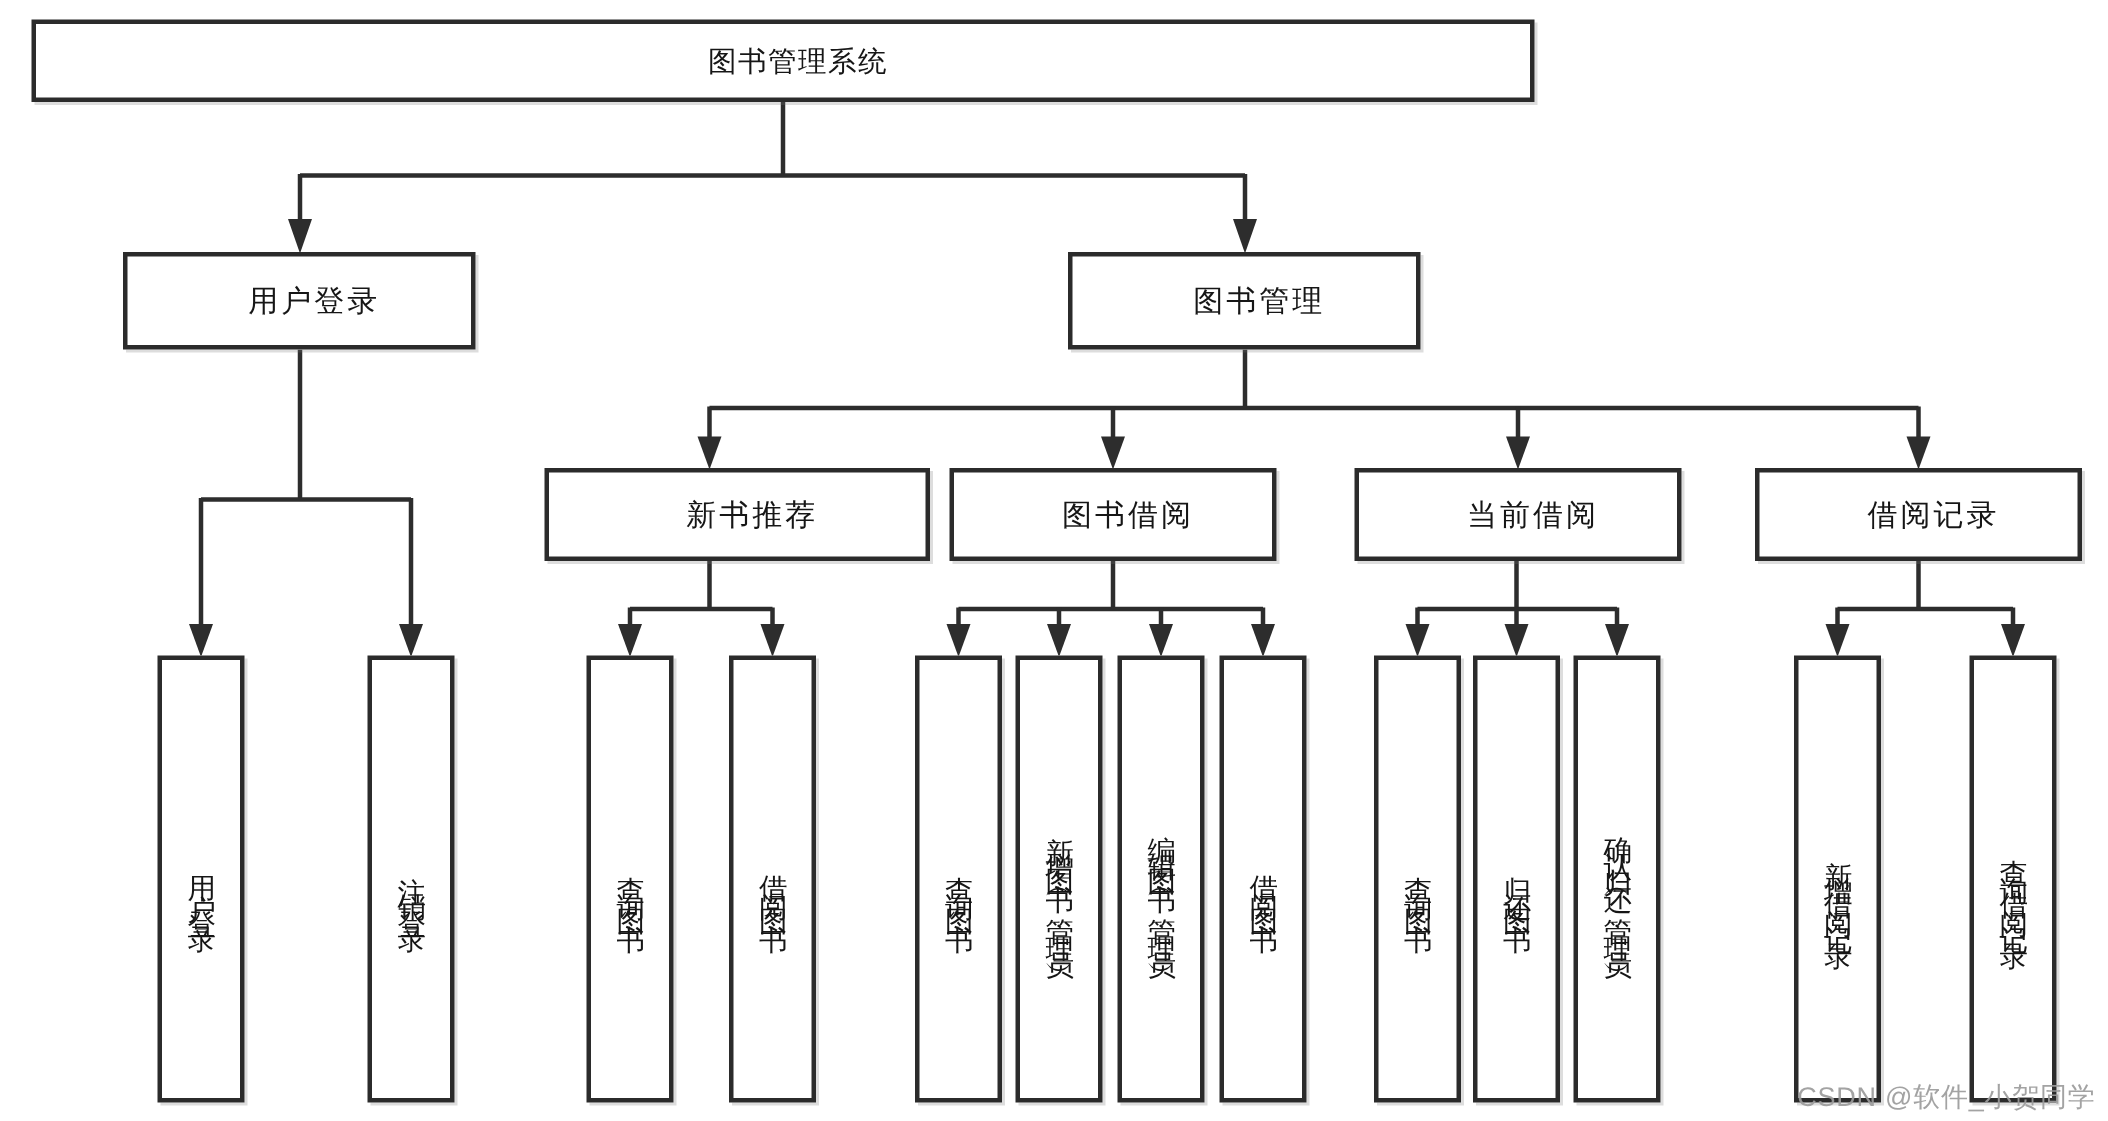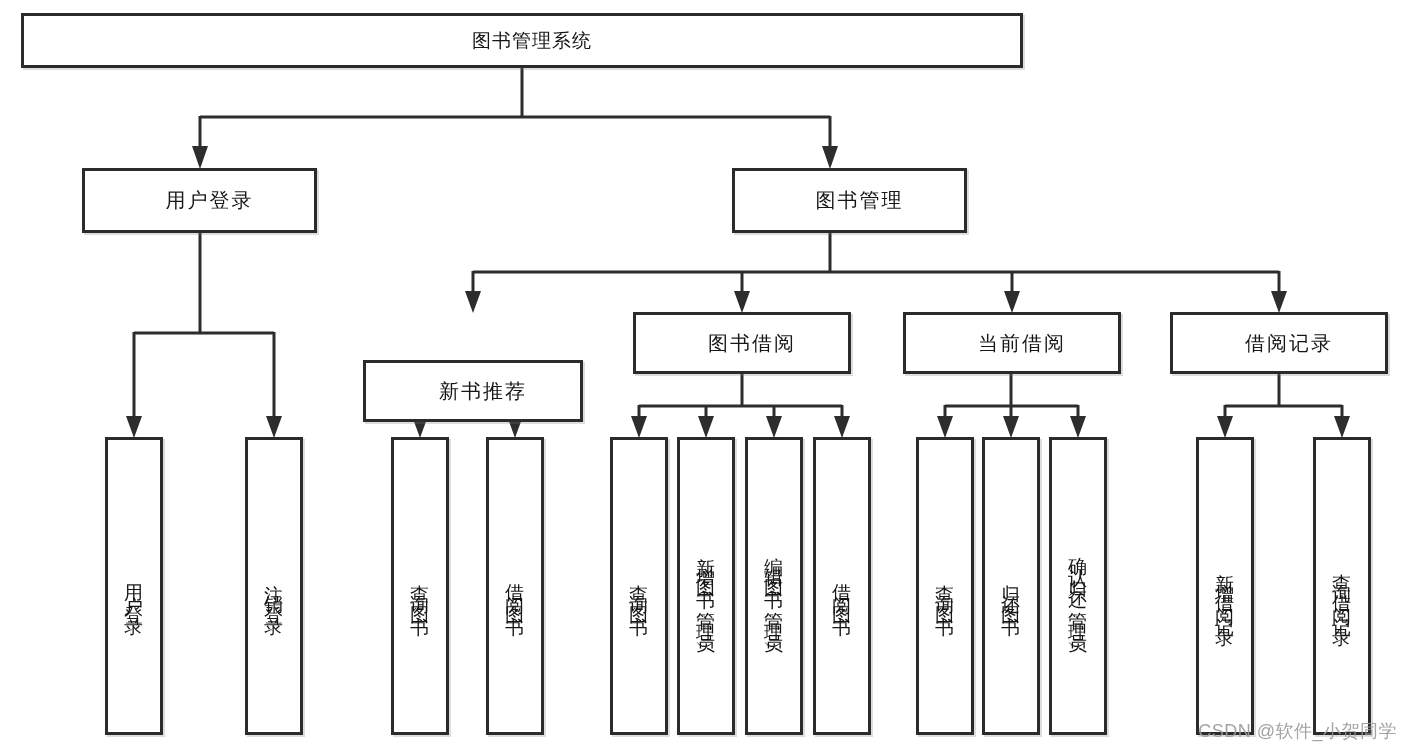--- a/index.html
+++ b/index.html
@@ -131,23 +131,23 @@
       <polygon points="1003,416 1019,416 1011,438"></polygon>
       <polygon points="1070,416 1086,416 1078,438"></polygon>
       <polygon points="1217,416 1233,416 1225,438"></polygon>
       <polygon points="1334,416 1350,416 1342,438"></polygon>
     </g>
   </svg>
 
   <div class="box h root" style="left:21px; top:13px; width:1002px; height:55px;">图书管理系统</div>
 
   <div class="box h" style="left:82px; top:168px; width:235px; height:65px;">用户登录</div>
-  <div class="box h" style="left:732px; top:168px; width:235px; height:65px;">图书管理</div>
+  <div class="box h" style="left:712px; top:168px; width:235px; height:65px;">图书管理</div>
 
-  <div class="box h" style="left:363px; top:312px; width:220px; height:62px;margin-top:48px;">新书推荐</div>
+  <div class="box h" style="left:363px; top:312px; width:257px; height:62px;">新书推荐</div>
   <div class="box h" style="left:903px; top:312px; width:218px; height:62px;">当前借阅</div>
   <div class="box h" style="left:633px; top:312px; width:218px; height:62px;">图书借阅</div>
   <div class="box h" style="left:1170px; top:312px; width:218px; height:62px;font-family:Liberation Serif, serif;">借阅记录</div>
 
   <div class="box v" style="left:105px; top:437px; width:58px; height:298px;">用户登录</div>
   <div class="box v" style="left:245px; top:437px; width:58px; height:298px;">注销登录</div>
 
   <div class="box v" style="left:391px; top:437px; width:58px; height:298px;">查询图书</div>
   <div class="box v" style="left:486px; top:437px; width:58px; height:298px;">借阅图书</div>
 

